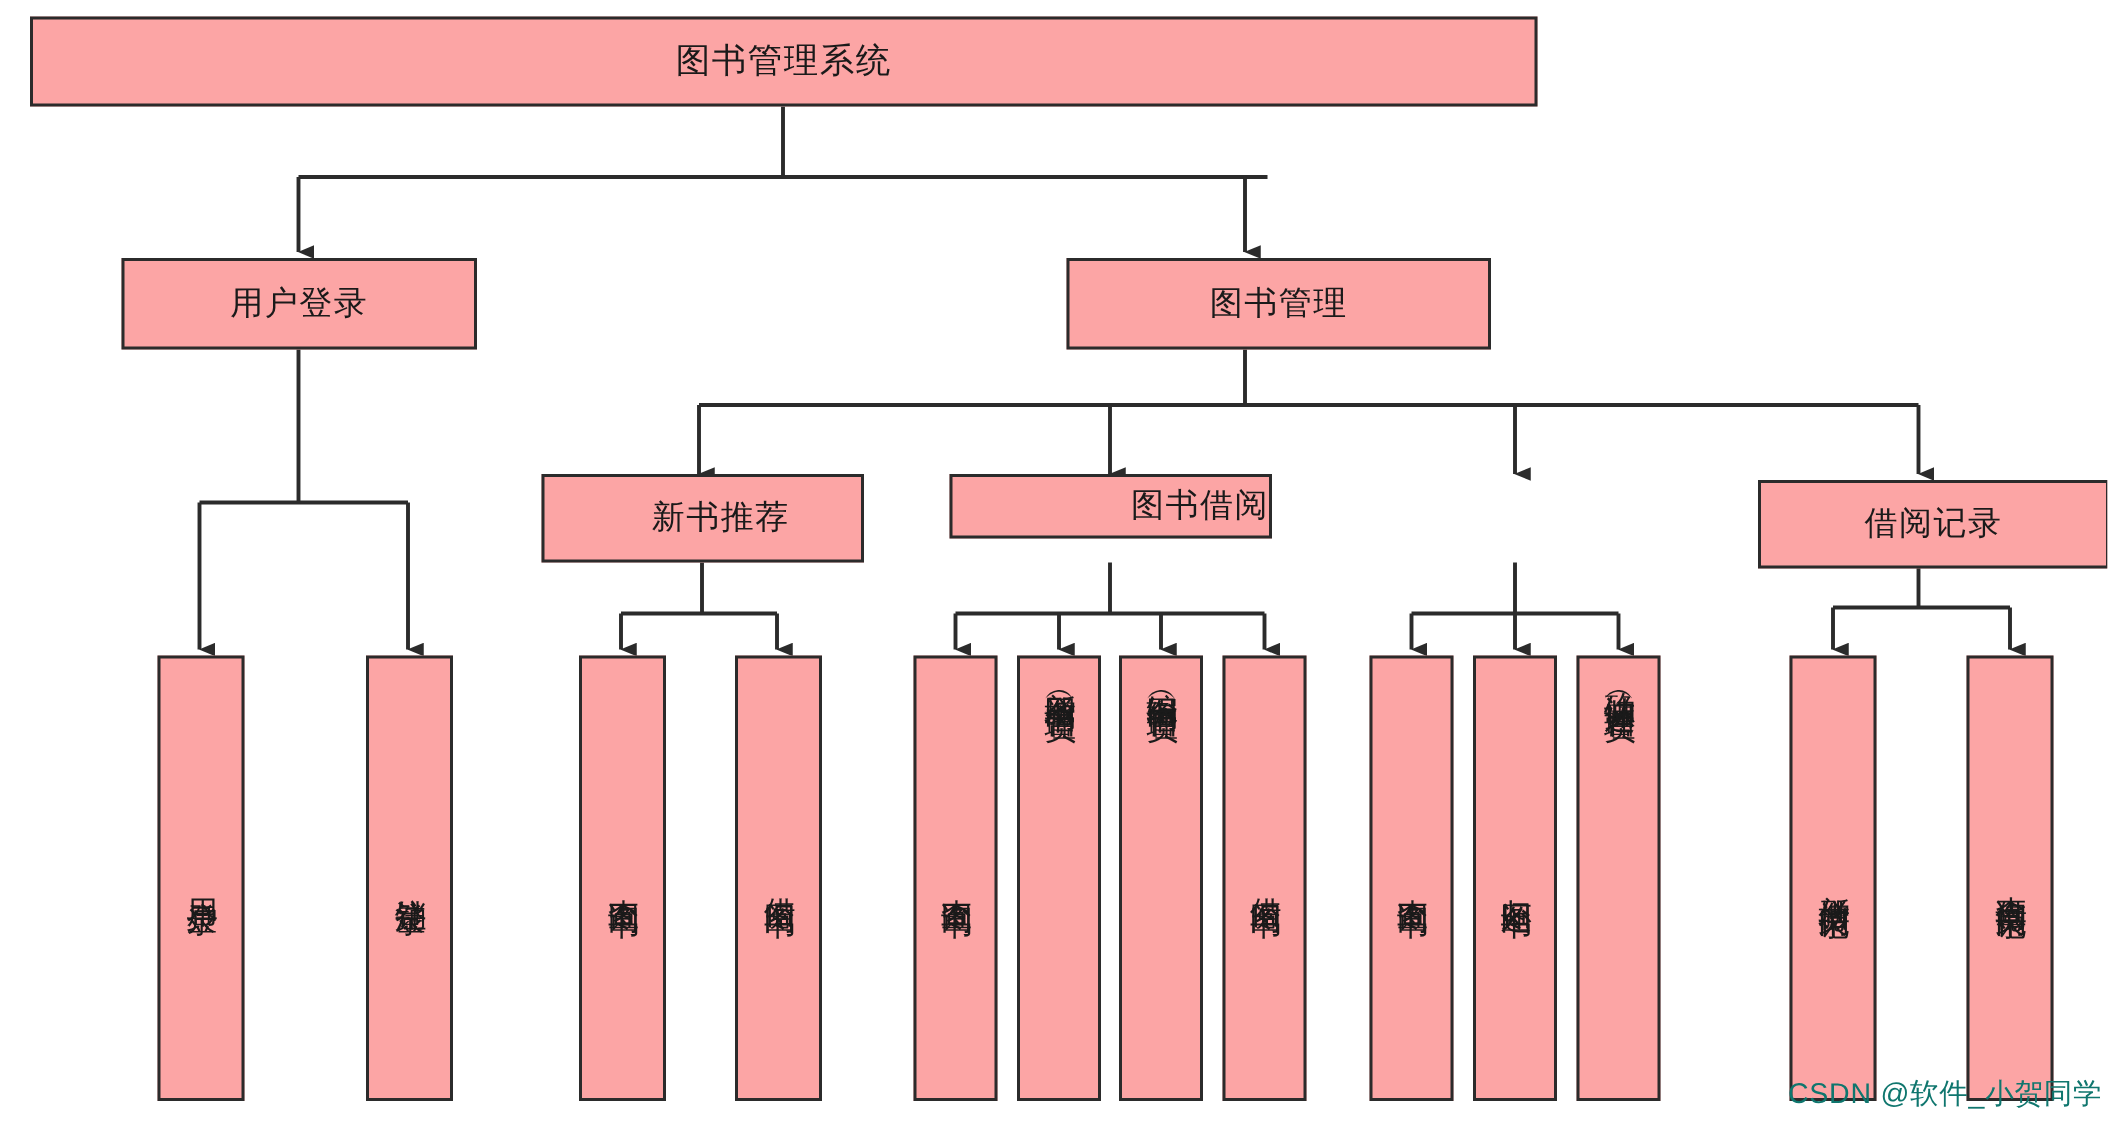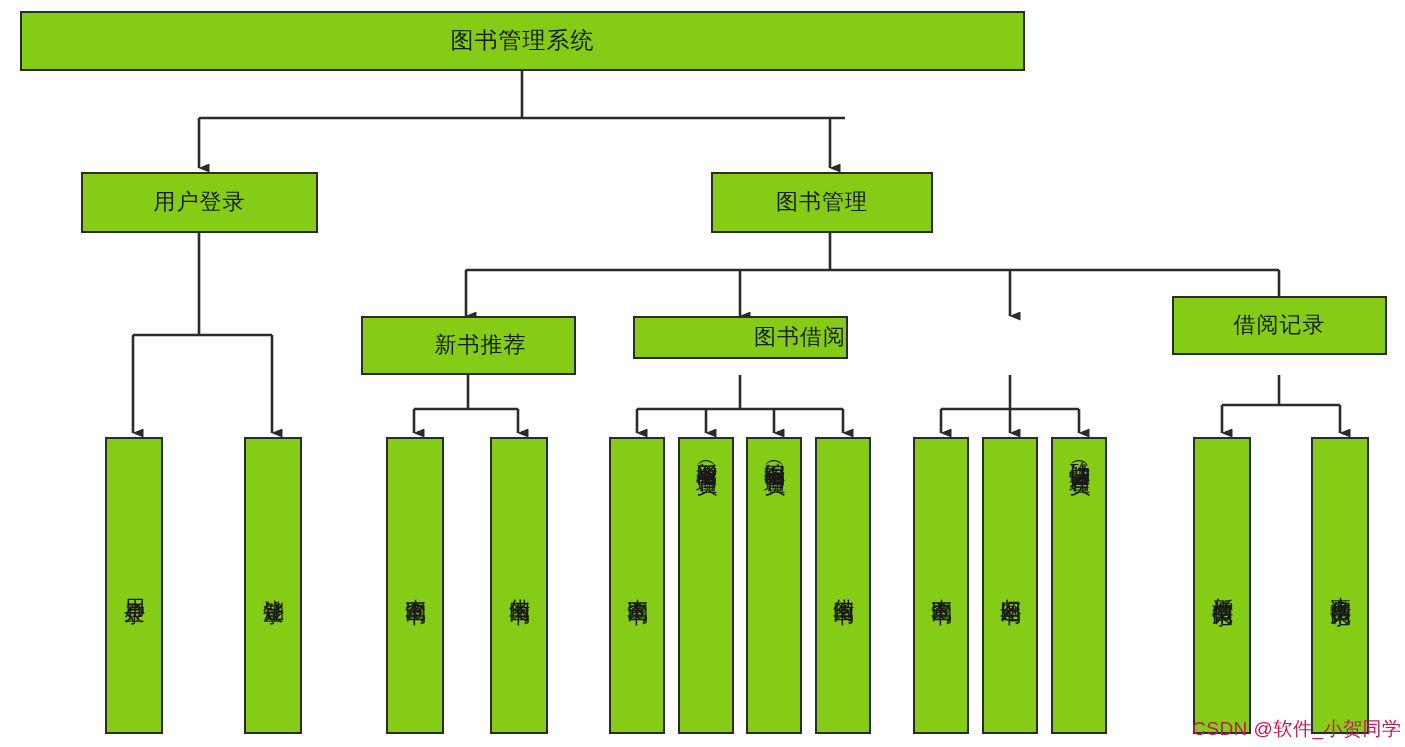--- a/index.html
+++ b/index.html
@@ -14,26 +14,25 @@
     position: relative;
     width: 1405px;
     height: 747px;
     background: #ffffff;
     overflow: hidden;
   }
   .node {
     position: absolute;
     box-sizing: border-box;
     border: 2.5px solid #2b2b2b;
-    background: #84cc16;
+    background: #fca5a5;
     display: flex;
     align-items: center;
     justify-content: center;
     color: #1a1a1a;
-    font-family: Liberation Serif, serif;
   }
   .node .label-h {
     font-size: 22px;
     line-height: 1.2;
     letter-spacing: 1px;
     white-space: nowrap;
   }
   .node.root .label-h {
     font-size: 23px;
   }
@@ -59,21 +58,21 @@
     position: absolute;
     left: 0;
     top: 0;
     width: 1405px;
     height: 747px;
     pointer-events: none;
   }
   .watermark {
     position: absolute;
     font-size: 19px;
-    color: #be185d;
+    color: #0f766e;
     white-space: nowrap;
     letter-spacing: 0.5px;
   }
 </style>
 </head>
 <body>
 
 <div id="canvas">
 
   <svg class="links" viewBox="0 0 1405 747" xmlns="http://www.w3.org/2000/svg">
@@ -126,31 +125,31 @@
     </g>
   </svg>
 
   <div class="node root" style="left:20px; top:11px; width:1005px; height:60px;">
     <span class="label-h">图书管理系统</span>
   </div>
 
   <div class="node" style="left:81px; top:172px; width:237px; height:61px;">
     <span class="label-h">用户登录</span>
   </div>
-  <div class="node" style="left:711px; top:172px; width:222px; height:61px;">
+  <div class="node" style="left:711px; top:172px; width:283px; height:61px;">
     <span class="label-h">图书管理</span>
   </div>
 
   <div class="node" style="left:361px; top:316px; width:215px; height:59px;padding-left:24px;">
     <span class="label-h">新书推荐</span>
   </div>
   <div class="node" style="left:633px; top:316px; width:215px; height:43px;justify-content:flex-end;">
     <span class="label-h">图书借阅</span>
   </div>
-  <div class="node" style="left:1172px; top:296px; width:215px; height:59px;">
+  <div class="node" style="left:1172px; top:320px; width:234px; height:59px;">
     <span class="label-h">借阅记录</span>
   </div>
 
   <div class="node leaf centered" style="left:105px; top:437px; width:58px; height:297px;">
     <span class="label-v">用户登录</span>
   </div>
   <div class="node leaf centered" style="left:244px; top:437px; width:58px; height:297px;">
     <span class="label-v">注销登录</span>
   </div>
 

